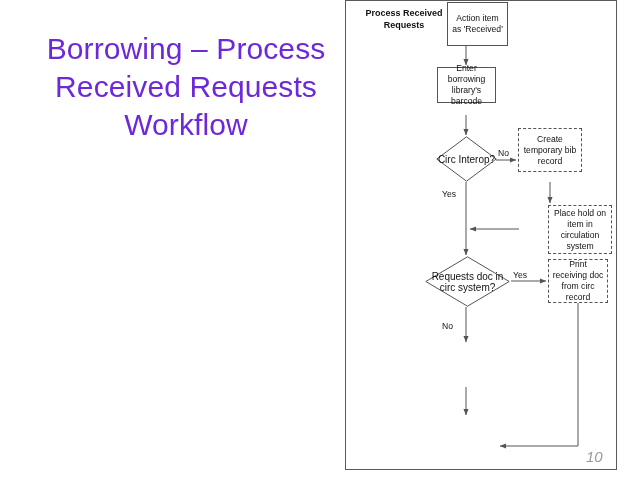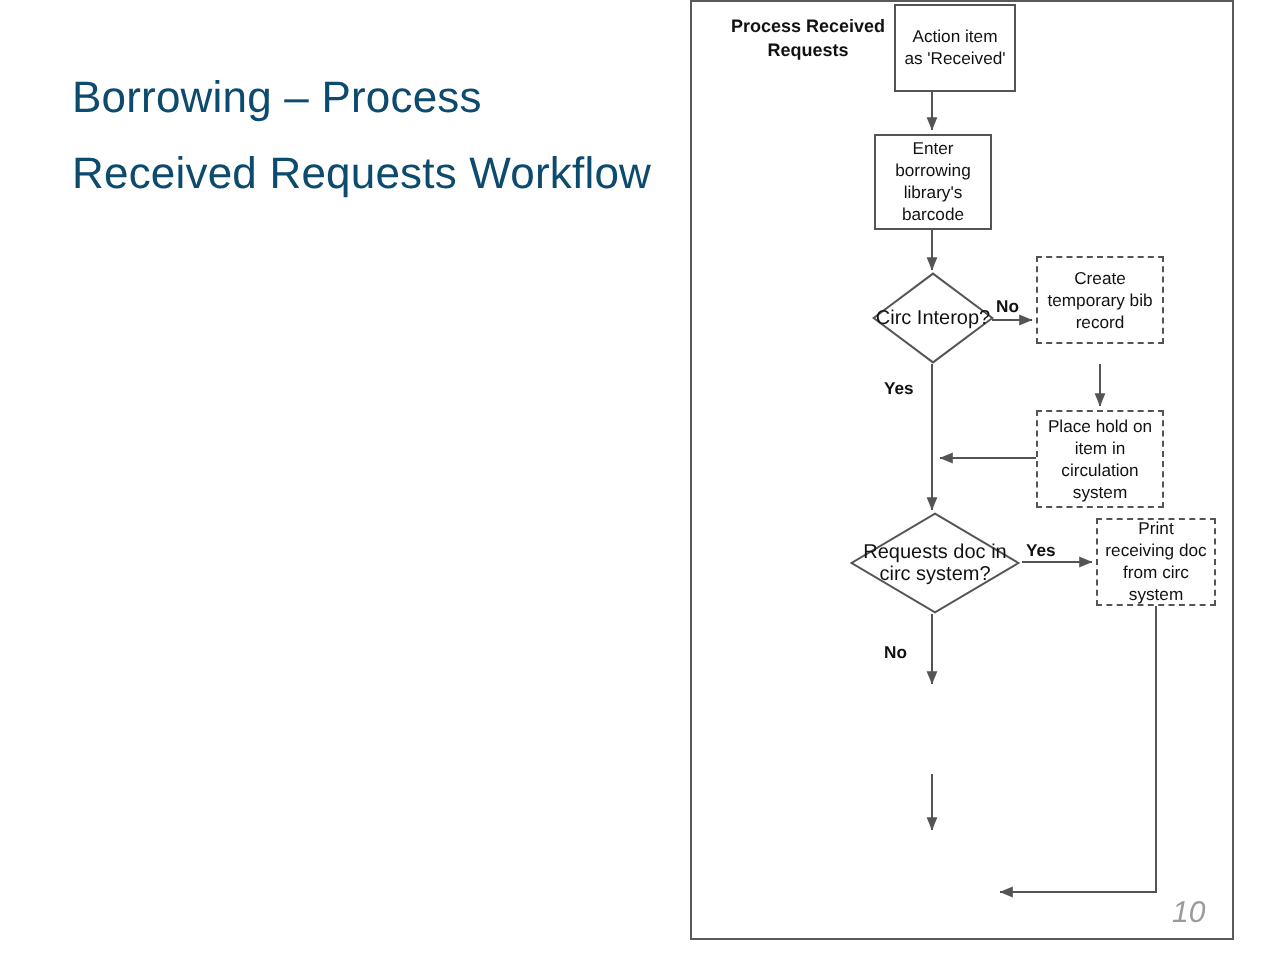--- a/index.html
+++ b/index.html
@@ -6,22 +6,22 @@
   body{
     width:638px;height:478px;background:#ffffff;
     font-family:"Liberation Sans", sans-serif;
     overflow:hidden;position:relative;
   }
   #root{position:absolute;inset:0;}
 
   
   .slide-title{
     position:absolute;left:36px;top:30px;width:300px;
-    font-size:22px;line-height:38px;color:#0c4a6e;
-    font-weight:400;letter-spacing:.1px;
+    font-size:30px;line-height:38px;color:#6d28d9;
+    font-weight:400;letter-spacing:.1px;text-align:center;
   }
 
   
   .diagram-frame{
     position:absolute;left:345px;top:0px;width:272px;height:470px;
     border:1px solid #5a5a5a;background:#fff;box-sizing:border-box;
   }
   .diagram-canvas{position:absolute;left:345px;top:0px;width:273px;height:471px;}
 
   
@@ -47,21 +47,20 @@
   .diamond .dlabel{
     position:absolute;left:0;top:0;width:100%;height:100%;
     display:flex;align-items:center;justify-content:center;
     font-size:10px;line-height:11px;color:#111;text-align:center;
   }
 
   
   .edge-label{
     position:absolute;font-size:8.6px;color:#111;line-height:10px;
     white-space:nowrap;
-    font-weight:bold;
   }
 
   
   .page-number{
     position:absolute;left:586px;top:448px;
     font-size:15px;color:#9a9a9a;font-style:italic;
   }
 
   svg{display:block;}
 </style>
@@ -101,41 +100,41 @@
       <path d="M121,387 L121,415" marker-end="url(#ah)"></path>
 
       <path d="M233,302 L233,446 L155,446" marker-end="url(#ah)"></path>
     </g>
   </svg>
 
   <div class="lane-label">Process Received Requests</div>
 
   <div class="node solid" style="left:436px;top:2px;width:61px;height:44px;margin-left:11px;">Action item as 'Received'</div>
 
-  <div class="node solid" style="left:437px;top:67px;width:59px;height:48px;">Enter borrowing library's barcode</div>
+  <div class="node solid" style="left:437px;top:67px;width:59px;height:36px;">Enter borrowing library's barcode</div>
 
   <div class="diamond" style="left:436px;top:136px;width:61px;height:46px;">
     <svg width="61" height="46" viewBox="0 0 61 46">
       <polygon points="30.5,0.8 60.2,23 30.5,45.2 0.8,23" fill="#ffffff" stroke="#545454" stroke-width="1"></polygon>
     </svg>
     <div class="dlabel">Circ Interop?</div>
   </div>
 
   <div class="node dashed" style="left:518px;top:128px;width:64px;height:44px;">Create temporary bib record</div>
 
-  <div class="node dashed" style="left:518px;top:205px;width:64px;height:49px;">Place hold on item in circulation system</div>
+  <div class="node dashed" style="left:548px;top:205px;width:64px;height:49px;">Place hold on item in circulation system</div>
 
   <div class="diamond" style="left:425px;top:256px;width:85px;height:51px;">
     <svg width="85" height="51" viewBox="0 0 85 51">
       <polygon points="42.5,0.8 84.2,25.5 42.5,50.2 0.8,25.5" fill="#ffffff" stroke="#545454" stroke-width="1"></polygon>
     </svg>
     <div class="dlabel">Requests doc in circ system?</div>
   </div>
 
-  <div class="node dashed" style="left:548px;top:259px;width:60px;height:44px;">Print receiving doc from circ system</div>
+  <div class="node dashed" style="left:548px;top:259px;width:60px;height:44px;">Print receiving doc from circ record</div>
 
 
 
   <div class="edge-label" style="left:498px;top:148px;">No</div>
 
   <div class="edge-label" style="left:442px;top:189px;">Yes</div>
 
   <div class="edge-label" style="left:513px;top:270px;">Yes</div>
 
   <div class="edge-label" style="left:442px;top:321px;">No</div>

